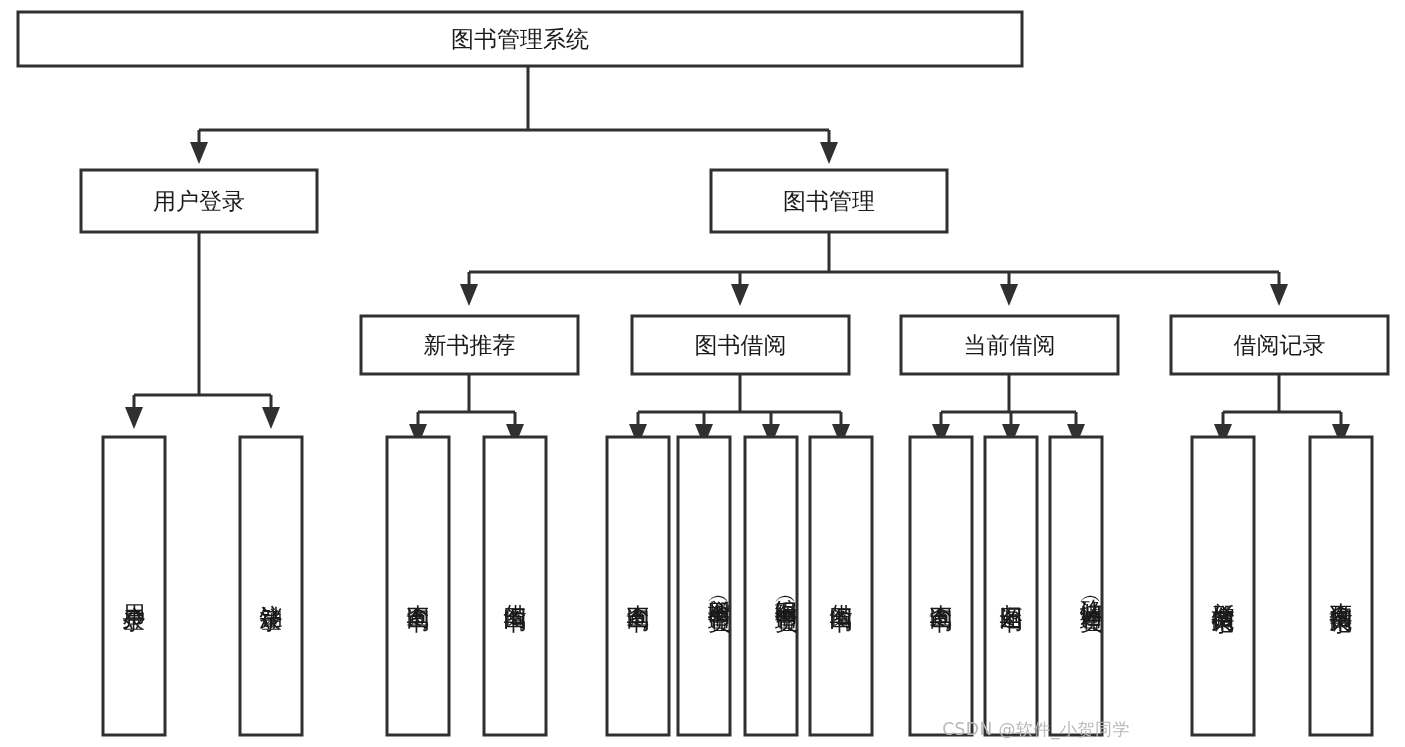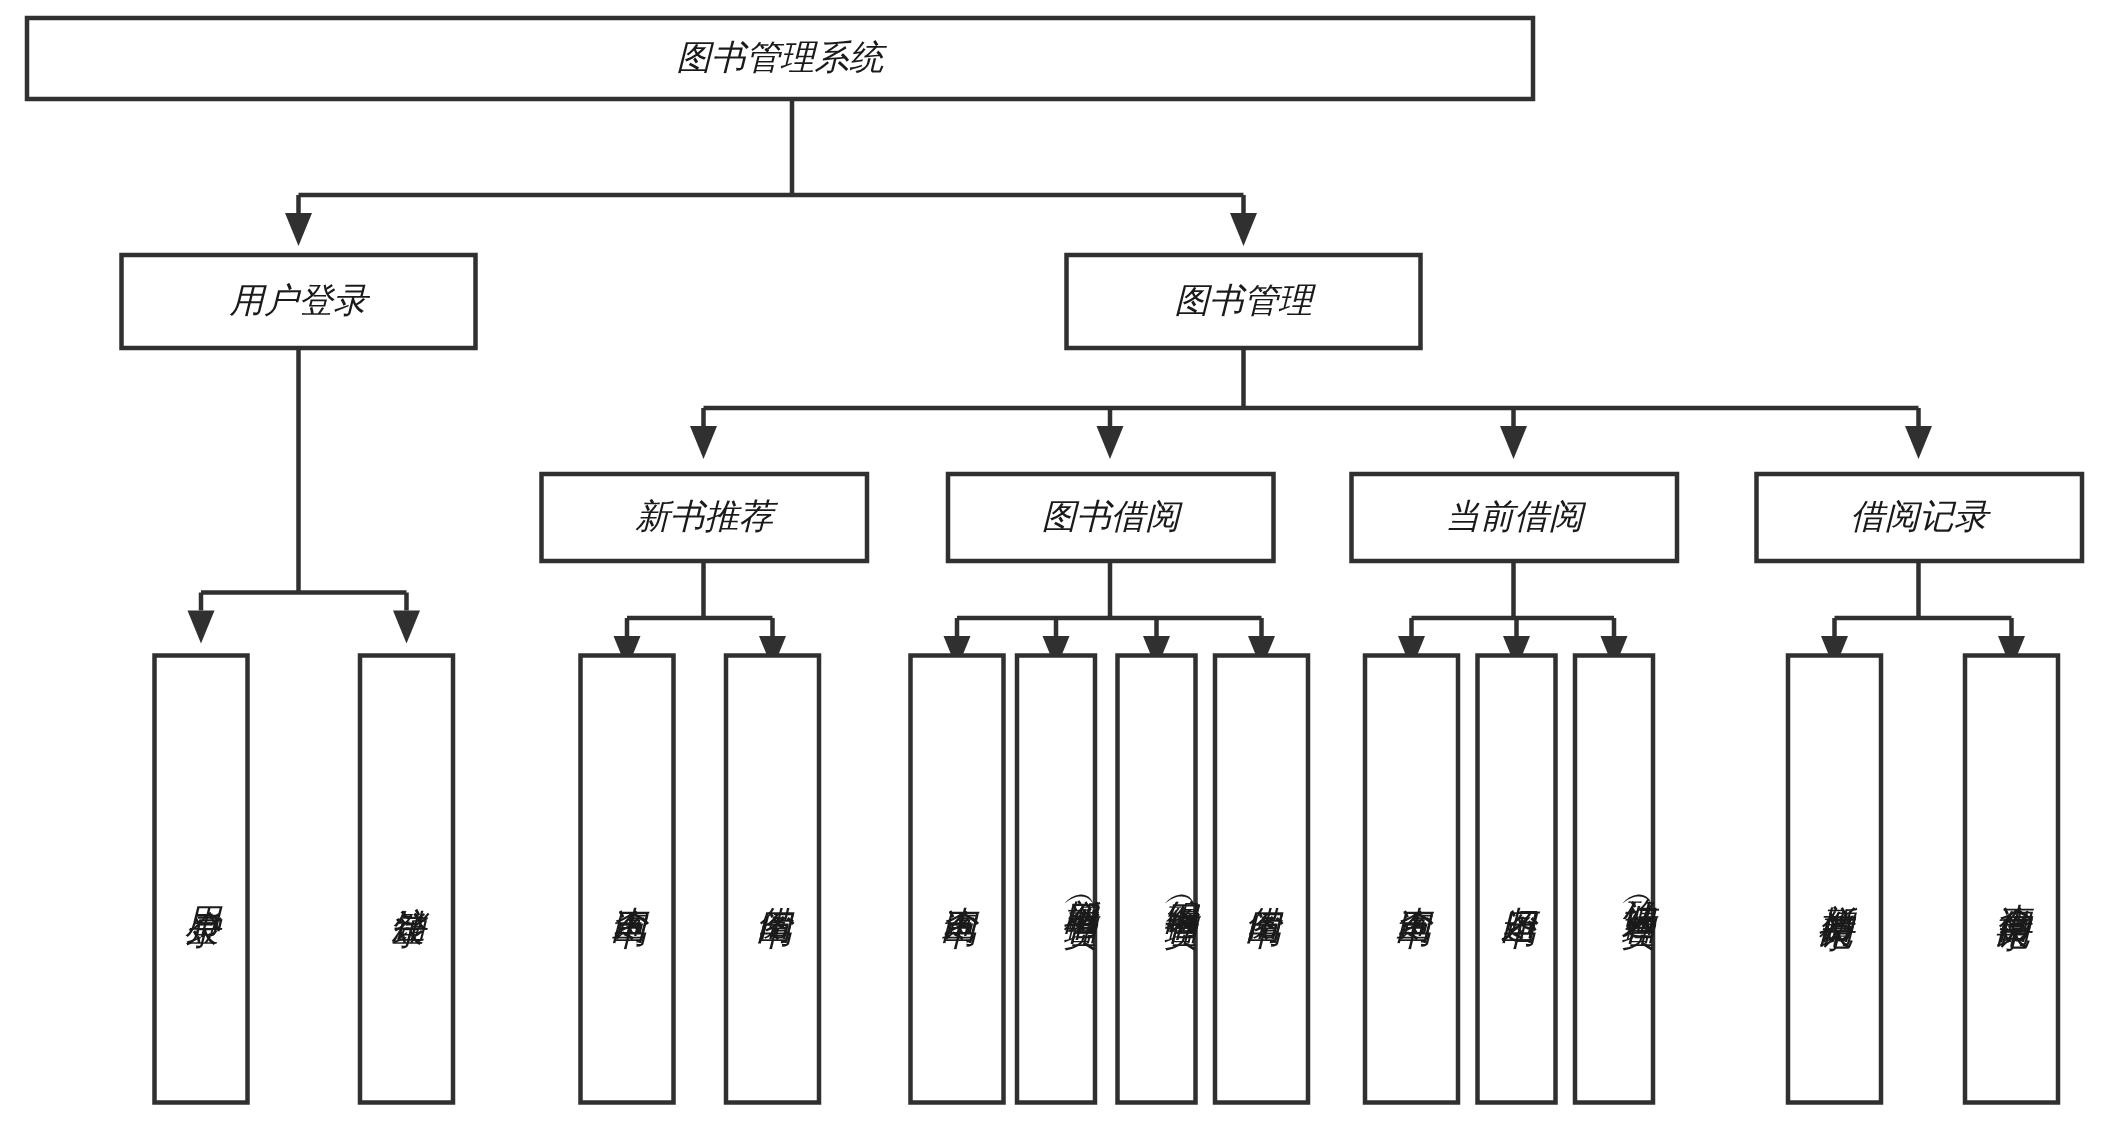--- a/index.html
+++ b/index.html
@@ -12,21 +12,20 @@
     height: 747px;
     font-family: "DejaVu Sans", "Liberation Sans", sans-serif;
     overflow: hidden;
     position: relative;
   }
   #diagram-root {
     position: relative;
     width: 1138px;
     height: 747px;
     background: #ffffff;
-    font-style: italic;
   }
   svg#tree-svg {
     position: absolute;
     left: 0;
     top: 0;
     width: 1405px;
     height: 747px;
     display: block;
   }
   .node-box {
@@ -178,14 +177,15 @@
         <span style="font-size: 22px;">确认归还（管理员）</span>
       </div>
       <div class="leaf-label" style="left: 1192px; top: 451px; width: 62px; height: 278px; align-items: center;">
         <span>新增借阅记录</span>
       </div>
       <div class="leaf-label" style="left: 1310px; top: 451px; width: 62px; height: 278px; align-items: center;">
         <span>查询借阅记录</span>
       </div>
     </div>
 
+  <div class="watermark">CSDN @软件_小贺同学</div>
 
 </div>
 
 </body></html>

